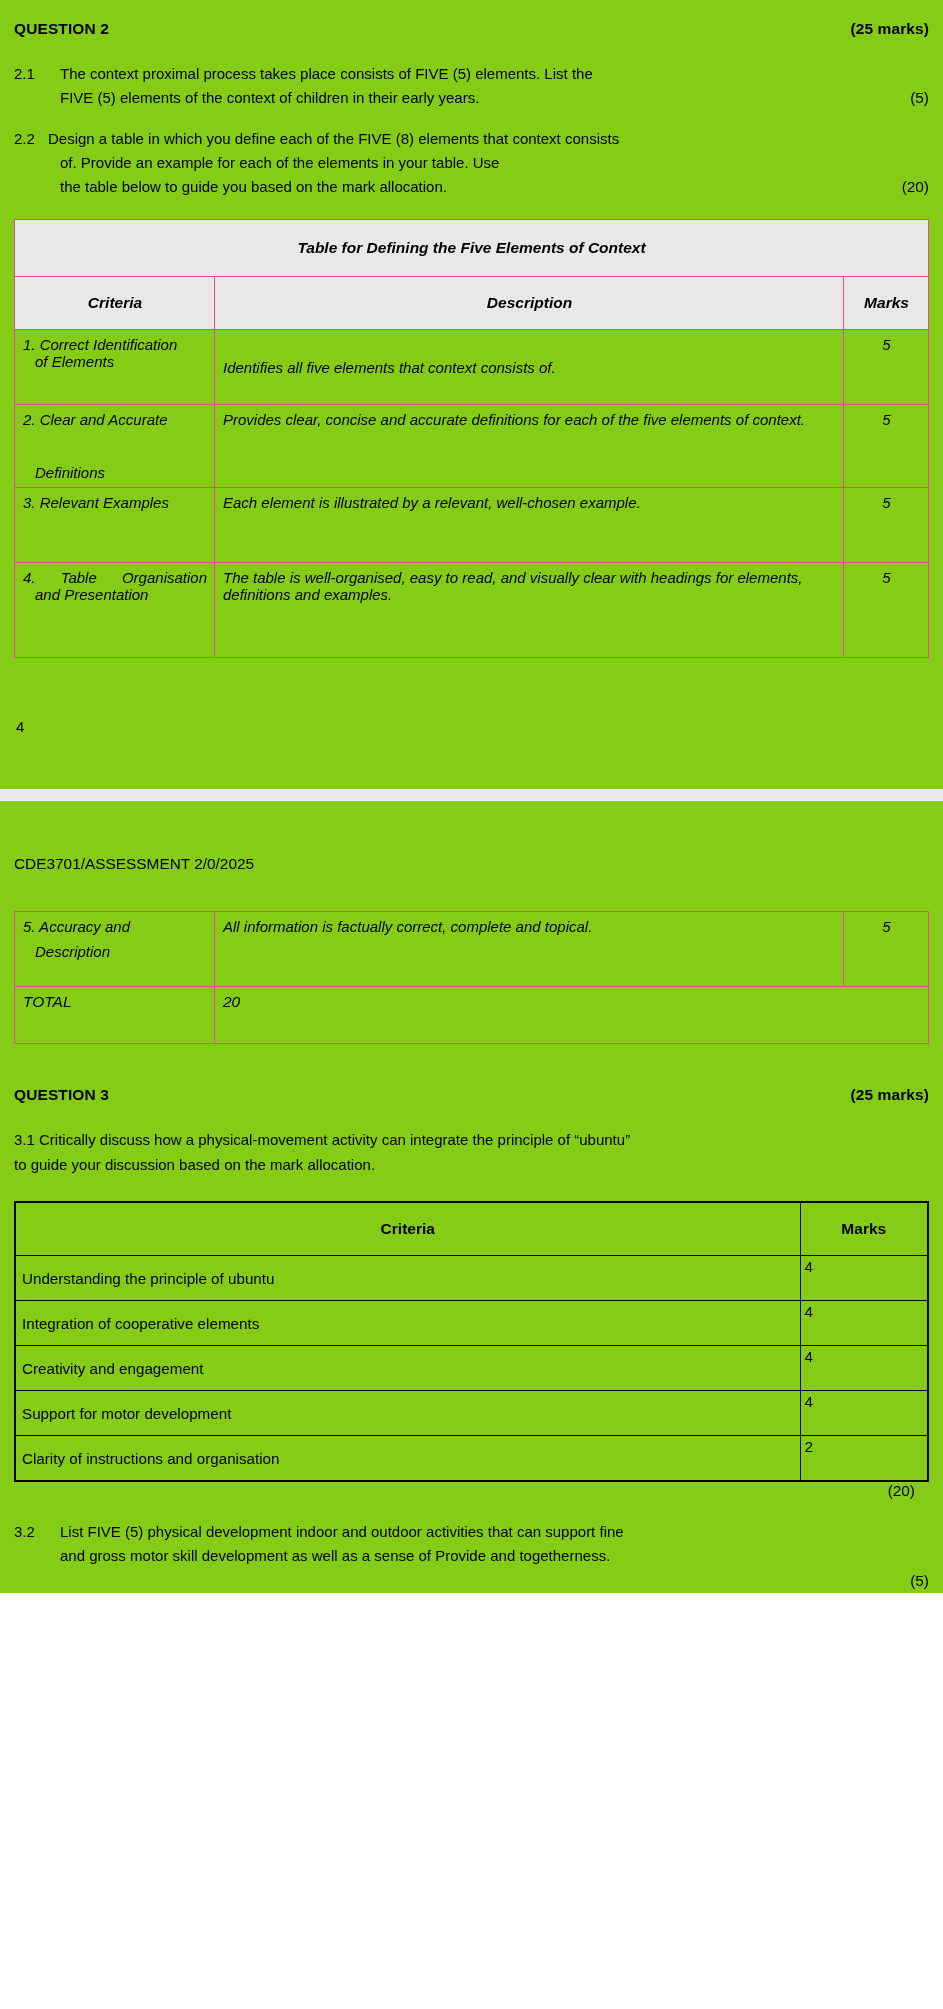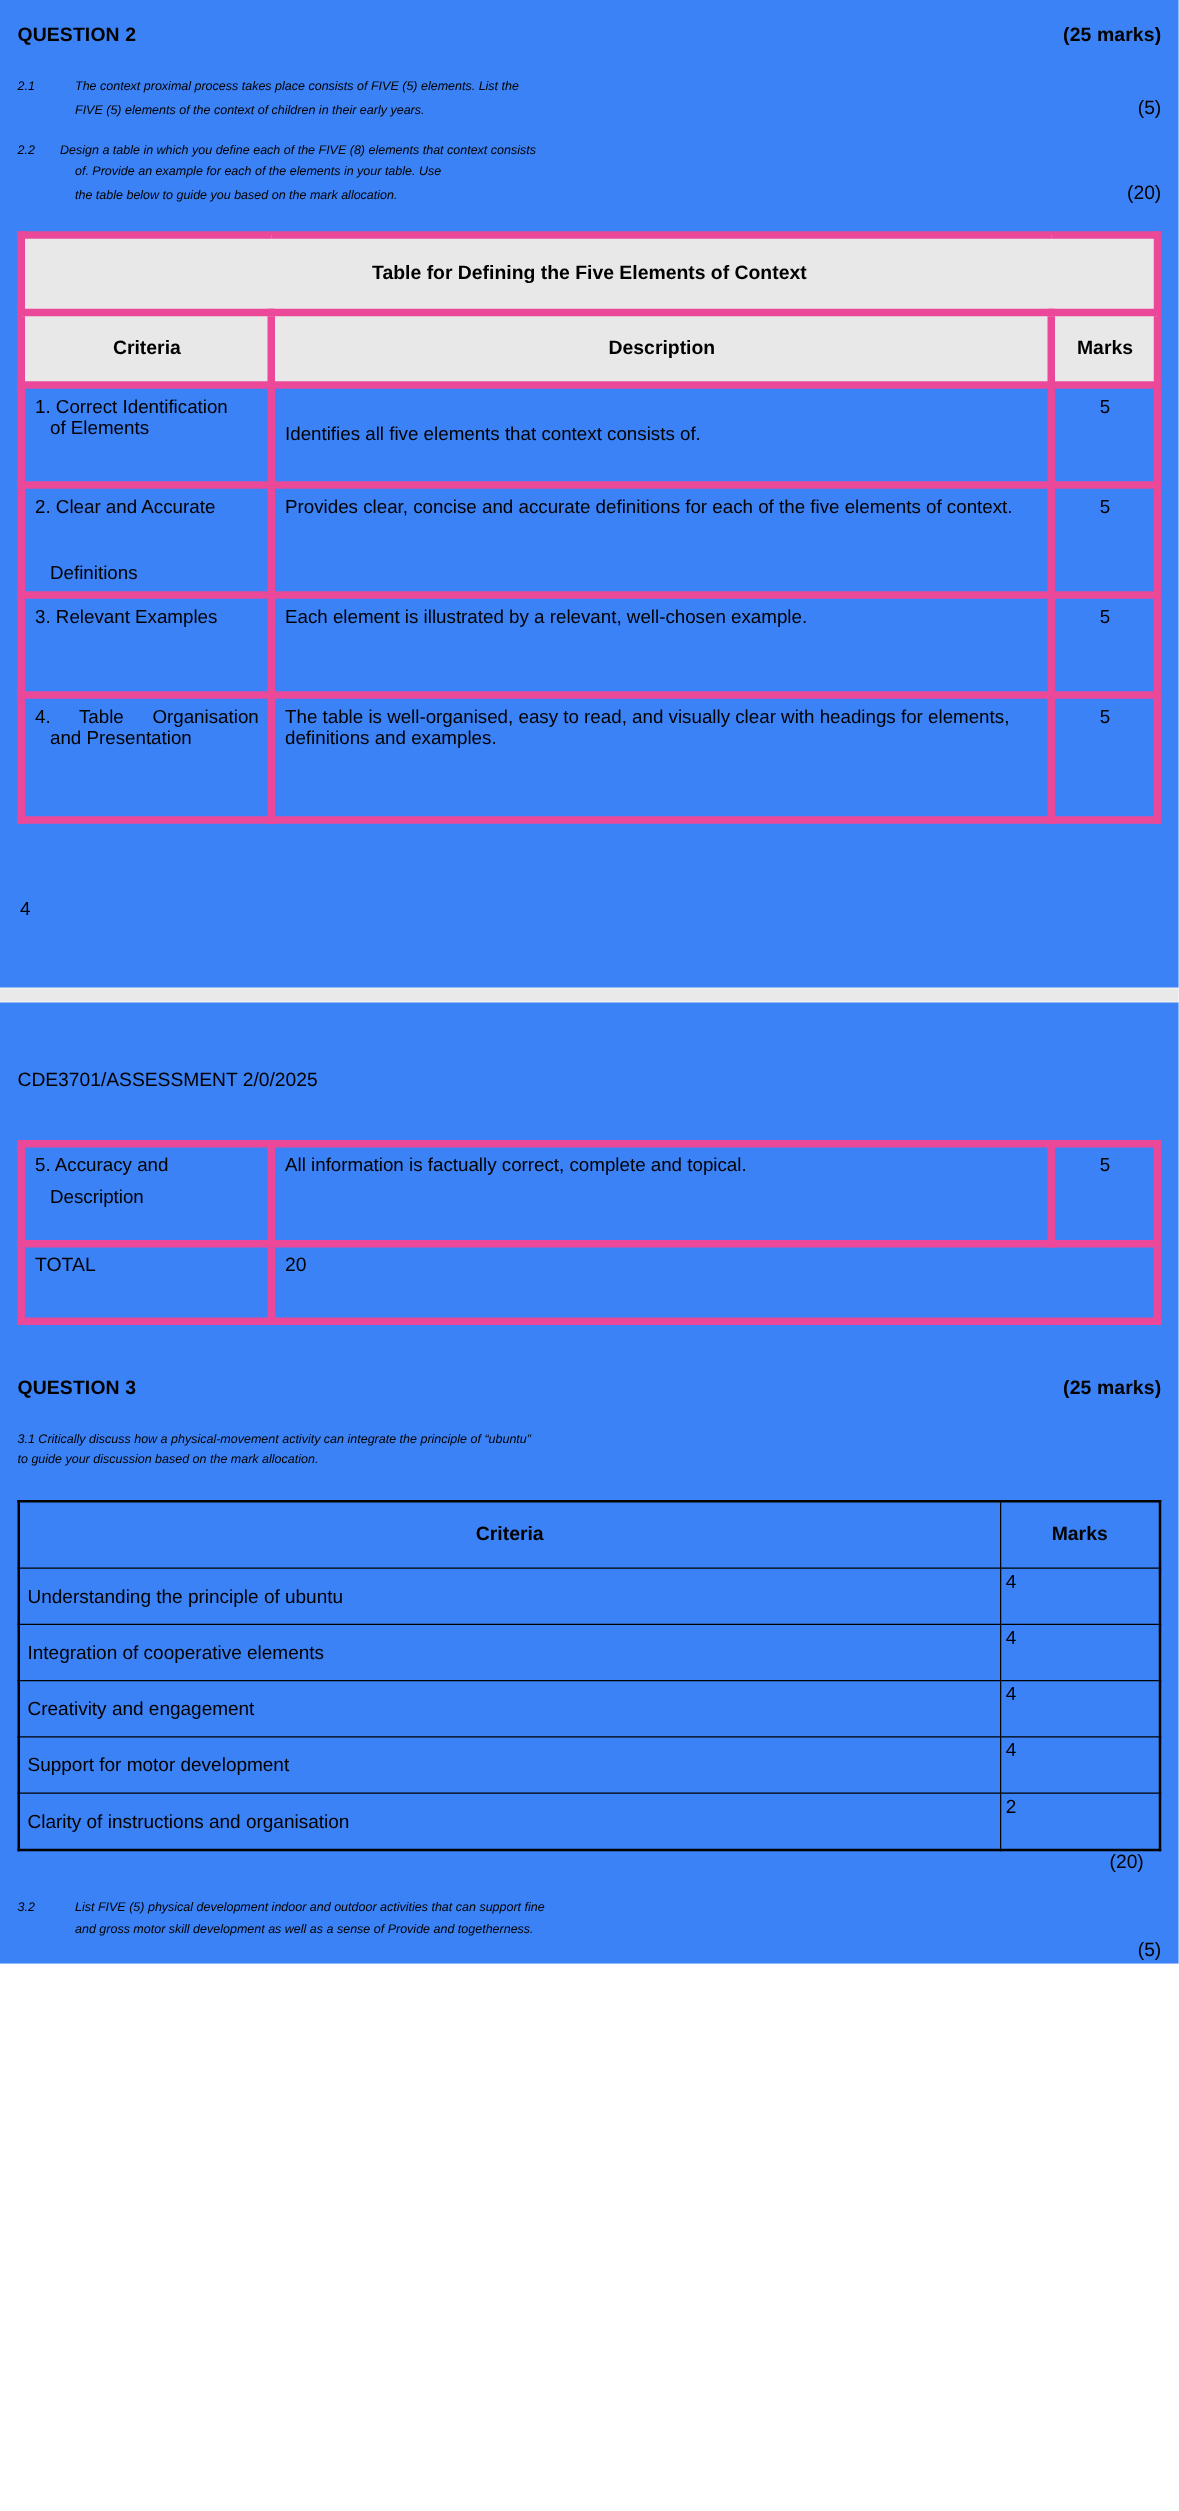--- a/index.html
+++ b/index.html
@@ -8,40 +8,39 @@
     background: #ffffff;
   }
   body {
     font-family: "Liberation Sans", sans-serif;
     color: #000000;
     width: 943px;
   }
   .page {
     width: 943px;
     position: relative;
-    background: #3b82f6;
+    background: #84cc16;
     box-sizing: border-box;
   }
   .page-inner {
     padding: 0 14px 0 14px;
   }
   
   .q-head {
     display: flex;
     justify-content: space-between;
     align-items: baseline;
     font-weight: bold;
     font-size: 15.5px;
     letter-spacing: .1px;
   }
   .para {
-    font-size: 10px;
+    font-size: 15px;
     line-height: 1.62;
     margin: 0;
-    font-style: italic;
   }
   .row-split {
     display: flex;
     justify-content: space-between;
     align-items: baseline;
   }
   .num {
     flex: 0 0 auto;
   }
   .hang {
@@ -63,25 +62,26 @@
   .spacer-30 { height: 30px; }
 
   
   table.rubric {
     border-collapse: collapse;
     width: 100%;
     table-layout: fixed;
     font-size: 15px;
   }
   table.rubric td, table.rubric th {
-    border: 6px solid #ec4899;
+    border: 1px solid #ec4899;
     vertical-align: top;
     padding: 6px 7px 6px 8px;
     font-weight: normal;
     text-align: left;
+    font-style: italic;
   }
   table.rubric .title-cell {
     background: #e8e8e8;
     text-align: center;
     font-weight: bold;
     font-size: 15.5px;
     height: 38px;
     vertical-align: middle;
     padding: 9px 6px;
   }

